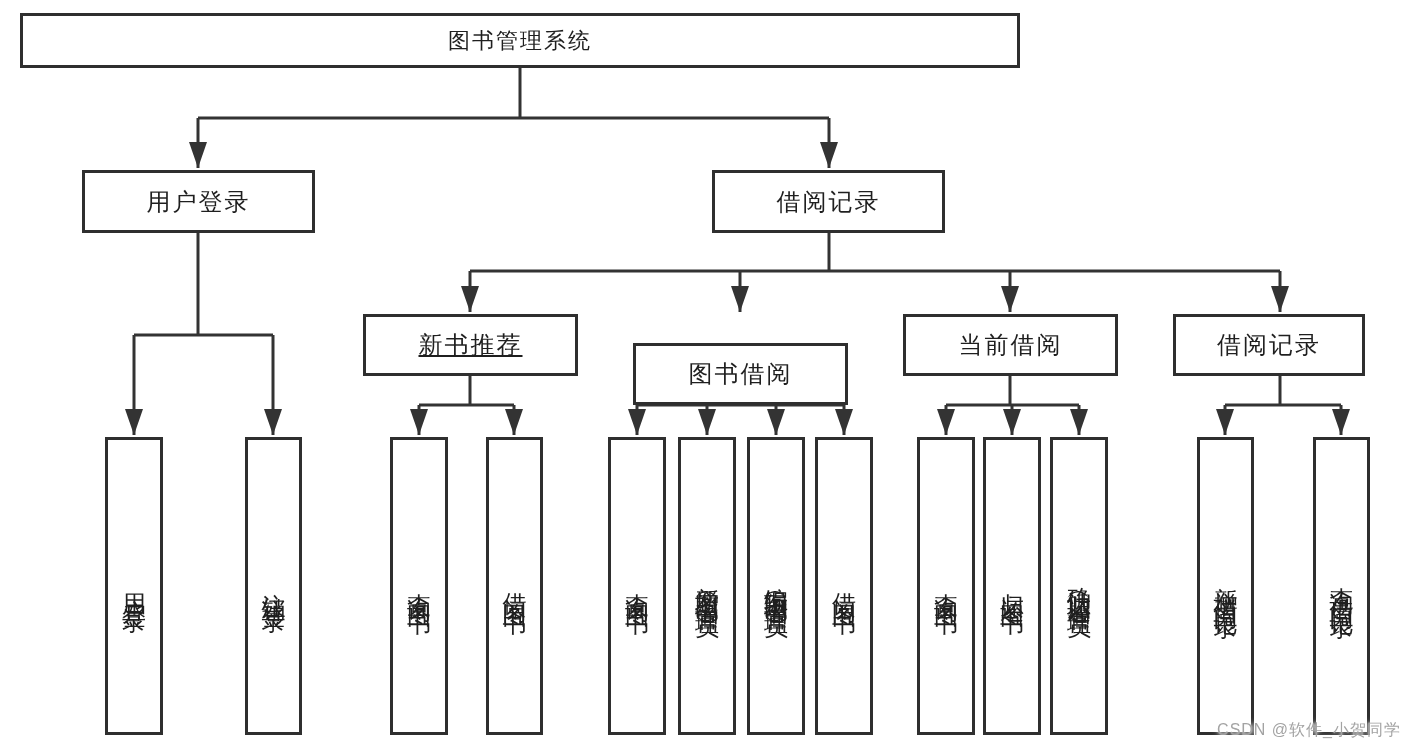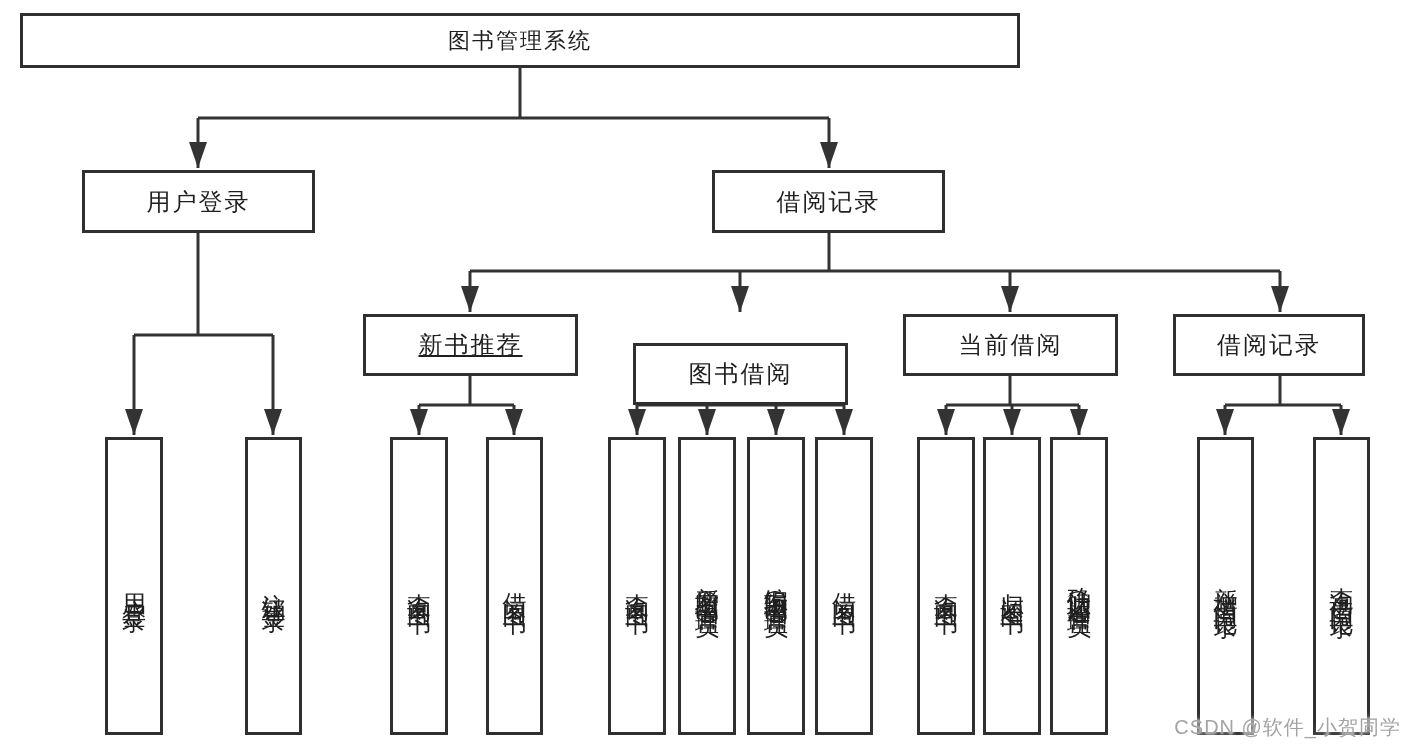--- a/index.html
+++ b/index.html
@@ -34,21 +34,21 @@
     writing-mode: vertical-rl;
     text-orientation: mixed;
     letter-spacing: 6px;
     font-size: 24px;
     line-height: 30px;
   }
   .watermark {
     position: absolute;
     right: 4px;
     bottom: 6px;
-    font-size: 20px;
+    font-size: 16px;
     letter-spacing: 1px;
     color: #a3a3a3;
     text-shadow: 0 0 3px #ffffff, 0 0 6px #ffffff;
     z-index: 5;
     white-space: nowrap;
   }
 </style>
 </head>
 <body>
 

